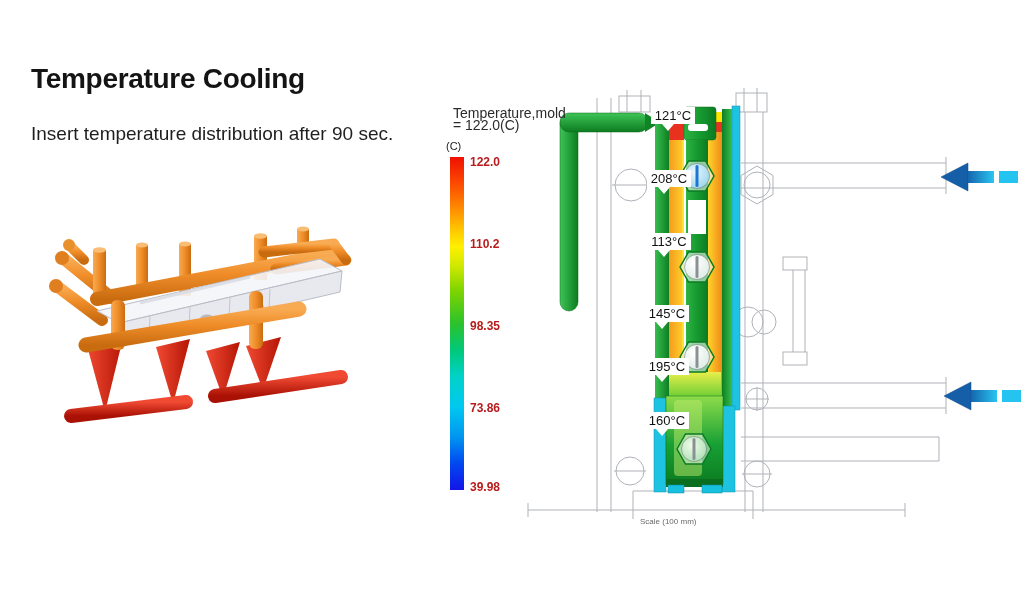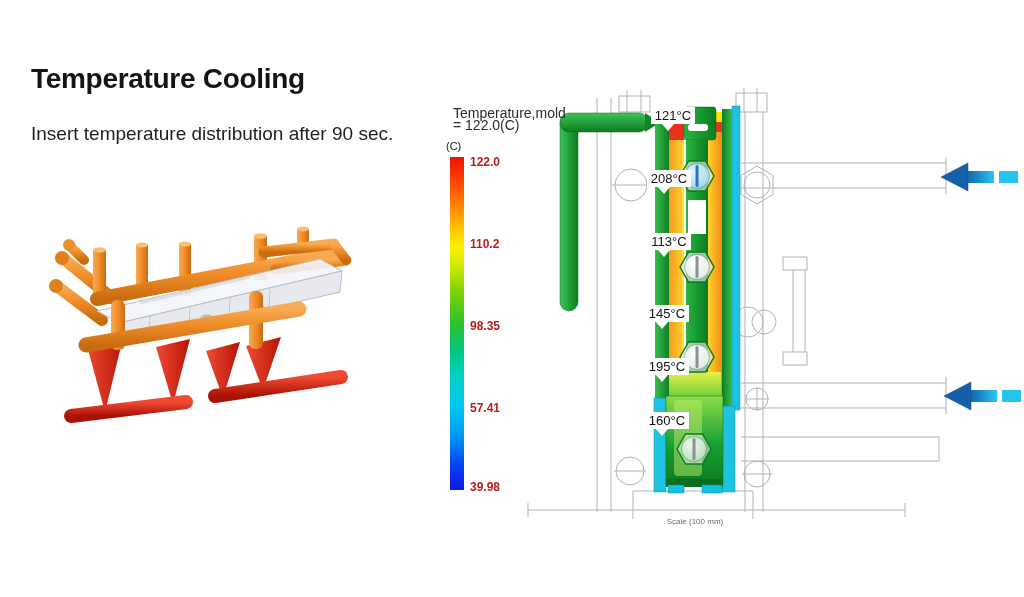--- a/index.html
+++ b/index.html
@@ -37,21 +37,21 @@
   .callout{
     position:absolute;width:44px;height:17px;background:#ffffff;
     font-size:13px;font-weight:400;color:#101010;text-align:center;
     line-height:17px;white-space:nowrap;
   }
   .callout::after{
     content:"";position:absolute;left:11px;top:100%;width:0;height:0;
     border:6px solid transparent;border-top:7px solid #ffffff;border-bottom:none;
   }
   #scale-label{
-    position:absolute;left:640px;top:517px;width:110px;text-align:center;
+    position:absolute;left:640px;top:517px;width:110px;
     font-size:8px;color:#6a6a6a;white-space:nowrap;
   }
 </style>
 </head>
 <body>
 
 <div id="stage">
 
   <svg id="diagram-svg" width="1024" height="597" viewBox="0 0 1024 597">
     <defs>
@@ -303,21 +303,21 @@
 
   <div id="legend-header">
     <div>Temperature,mold</div>
     <div>= 122.0(C)</div>
   </div>
   <div id="legend-unit">(C)</div>
   <div id="legend-bar"></div>
   <span class="legend-tick" style="top:162px">122.0</span>
   <span class="legend-tick" style="top:244px">110.2</span>
   <span class="legend-tick" style="top:326px">98.35</span>
-  <span class="legend-tick" style="top:408px">57.41</span>
+  <span class="legend-tick" style="top:408px">73.86</span>
   <span class="legend-tick" style="top:487px">39.98</span>
 
   <div class="callout" style="left:651px;top:107px">121°C</div>
   <div class="callout" style="left:647px;top:170px">208°C</div>
   <div class="callout" style="left:647px;top:233px">113°C</div>
   <div class="callout" style="left:645px;top:305px">145°C</div>
   <div class="callout" style="left:645px;top:358px">195°C</div>
   <div class="callout" style="left:645px;top:412px">160°C</div>
 
   <div id="scale-label">Scale (100 mm)</div>

